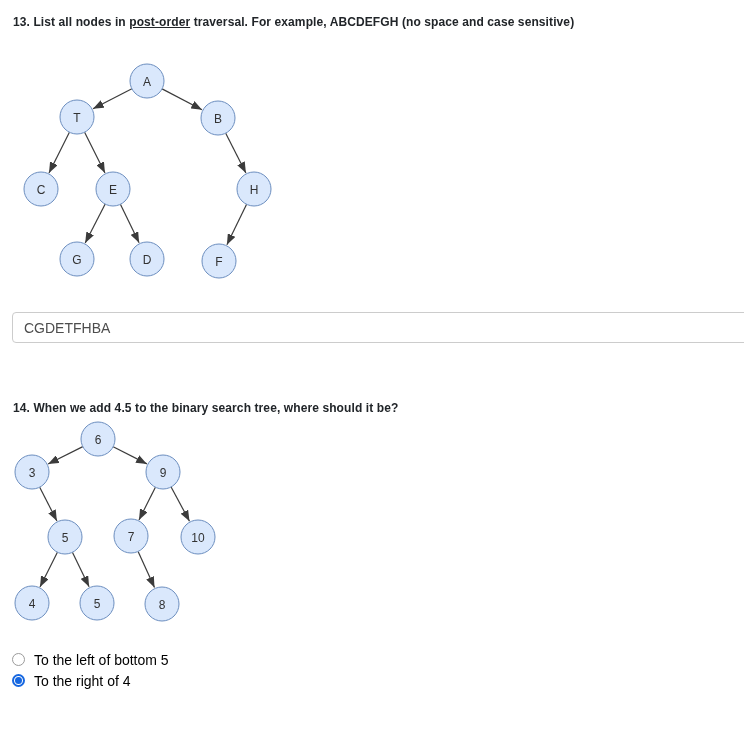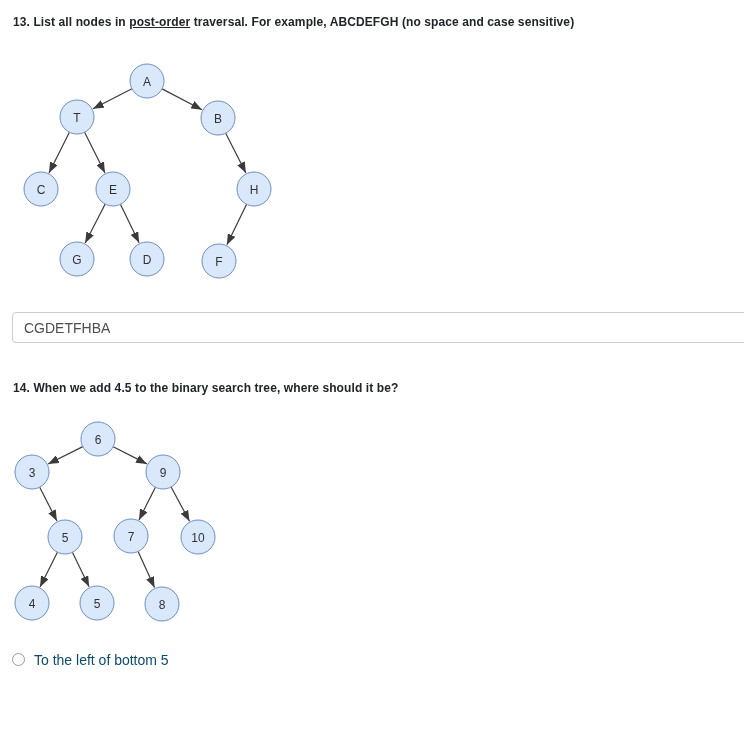--- a/index.html
+++ b/index.html
@@ -10,21 +10,21 @@
     overflow: hidden;
   }
   .page { position: relative; width: 744px; height: 738px; }
 
   .q-title {
     position: absolute; left: 13px;
     font-size: 12px; font-weight: bold; color: #212529;
     white-space: nowrap; letter-spacing: 0.1px;
   }
   #q13-title { top: 15px; }
-  #q14-title { top: 381px; }
+  #q14-title { top: 401px; }
   .underline { text-decoration: underline; }
 
   #tree1 { position: absolute; left: 0px;  top: 55px; }
   #tree2 { position: absolute; left: 8px;  top: 420px; }
 
   .edge { stroke: var(--edge-color); stroke-width: 1.2; fill: none; }
   marker path { fill: var(--edge-color); }
   .node-circle { fill: var(--node-fill); stroke: var(--node-stroke); stroke-width: 1; }
   .node-label {
     font-family: "Liberation Sans", sans-serif;
@@ -40,21 +40,21 @@
     font-family: "Liberation Sans", sans-serif;
     background: #ffffff; outline: none;
   }
 
   .options {
     position: absolute; left: 12px; top: 649px;
     display: flex; flex-direction: column;
   }
   .option {
     display: flex; align-items: center;
-    height: 21px; font-size: 14px; color: #0c4a6e;
+    height: 21px; font-size: 14px; color: #000000;
     cursor: default; white-space: nowrap;
   }
   .radio {
     width: 13px; height: 13px; border-radius: 50%;
     border: 1px solid #9b9b9b; background: #ffffff;
     box-sizing: border-box; margin-right: 9px; flex: none;
     position: relative;
   }
   .radio.selected { border: 2px solid var(--accent); }
   .radio.selected::after {
@@ -177,15 +177,19 @@
         <circle cx="154" cy="184" r="17" class="node-circle"></circle>
         <text x="154" y="184.5" class="node-label">8</text>
       </g>
     </svg>
 
   <div class="options" id="q14-options">
       <div class="option">
         <span class="radio"></span>
         <span>To the left of bottom 5</span>
       </div>
+      <div class="option">
+        <span class="radio selected"></span>
+        <span>To the right of 4</span>
+      </div>
     </div>
 
 </div>
 
 </body></html>

